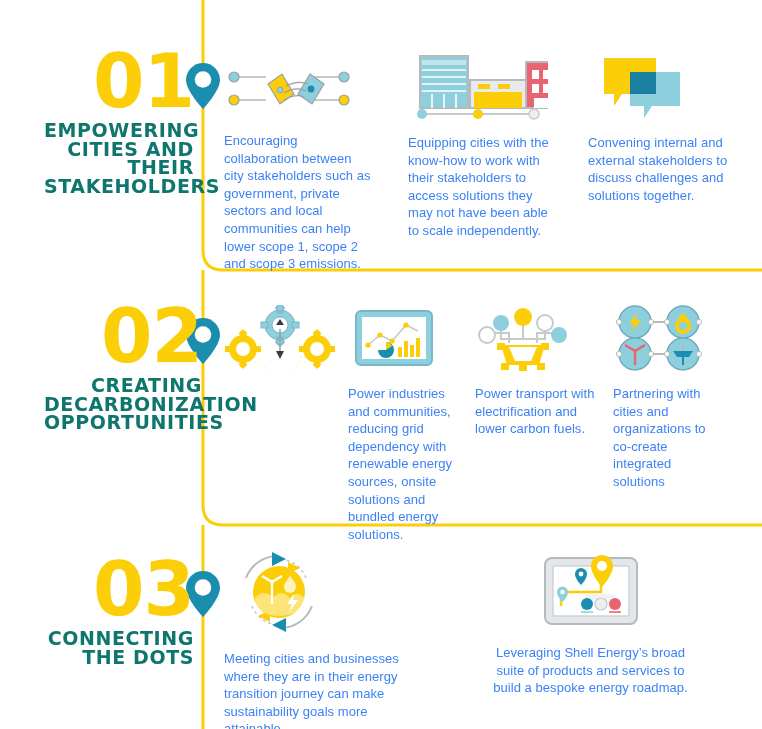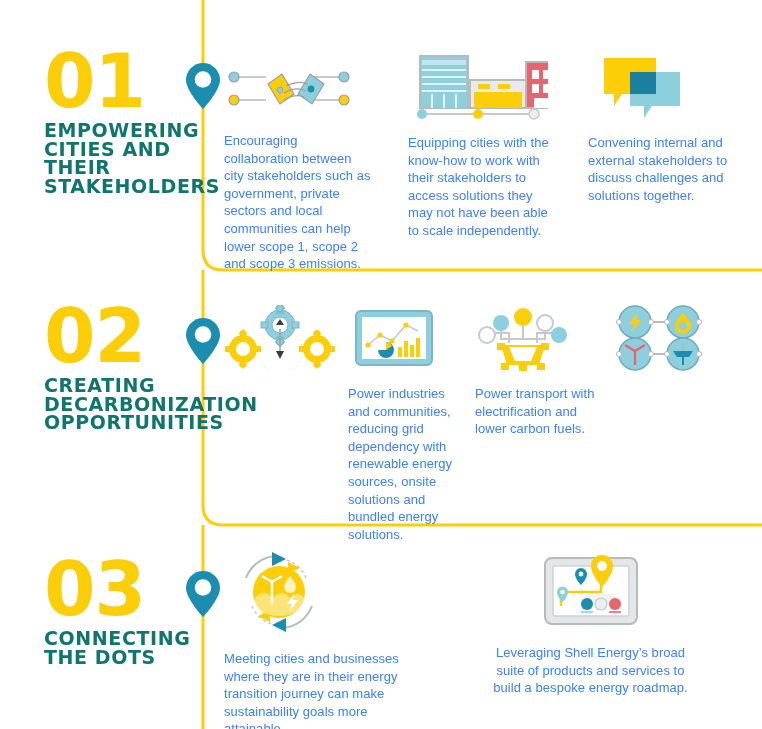--- a/index.html
+++ b/index.html
@@ -9,21 +9,21 @@
     color:#4a4a4f;
   }
   .canvas{position:absolute;inset:0;}
 
   
   .tl-svg{position:absolute;left:0;top:0;width:762px;height:729px;pointer-events:none;}
 
   .pin{position:absolute;width:36px;height:48px;}
 
   
-  .section{position:absolute;}
+  .section{position:absolute;text-align:right;}
 
   .num{
     font-family:"DejaVu Sans", sans-serif;
     font-weight:bold;
     font-size:74px;
     line-height:62px;
     letter-spacing:-1px;
     color:#FBCE07;
   }
   .sect-title{
@@ -297,20 +297,21 @@
             <circle cx="38" cy="17" r="2.6"></circle>
           <circle cx="54" cy="17" r="2.6"></circle>
             <circle cx="86" cy="17" r="2.6"></circle>
           <circle cx="6" cy="49" r="2.6"></circle>
             <circle cx="38" cy="49" r="2.6"></circle>
           <circle cx="54" cy="49" r="2.6"></circle>
             <circle cx="86" cy="49" r="2.6"></circle>
         </g>
       </svg>
     </div>
+    <div class="body">Partnering with cities and organizations to co-create integrated solutions</div>
   </div>
 
   <div class="section" style="left:44px;top:558px;width:150px;">
     <div class="num">03</div>
     <div class="sect-title">CONNECTING THE DOTS</div>
   </div>
 
   <div class="col" style="left:224px;top:548px;width:175px;">
     <div class="iconbox">
       <svg width="110" height="88" viewBox="0 0 110 88">

